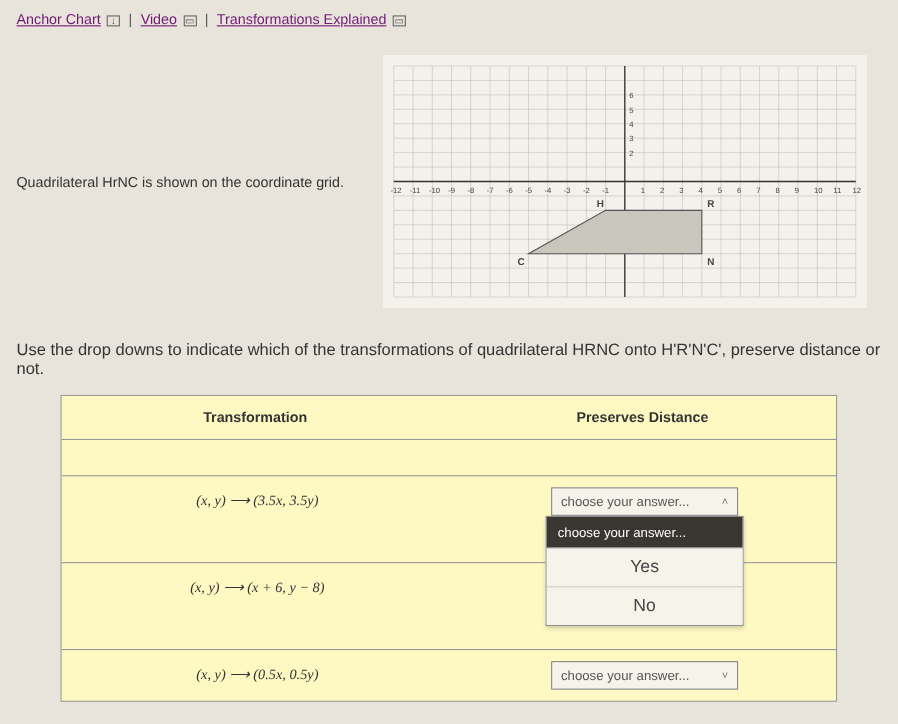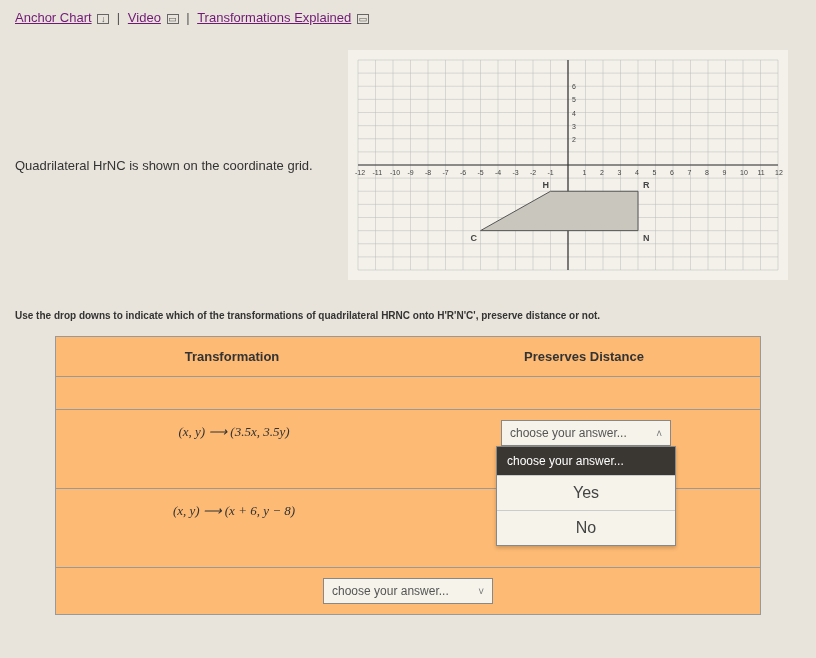--- a/index.html
+++ b/index.html
@@ -49,28 +49,28 @@
     .graph-wrap {
       flex: 1;
       display: flex;
       justify-content: center;
     }
     .graph {
       background: #f4f1ea;
       border: none;
     }
     .instruction {
-      font-size: 10px;
-      font-weight: bold;
+      font-size: 15px;
+      font-weight: normal;
       color: #333;
       margin: 20px 0 15px 0;
     }
     .table-container {
       margin: 0 40px;
-      background: #fdba74;
+      background: #fef9c3;
       border: 1px solid #999;
     }
     .table-header {
       display: flex;
       border-bottom: 1px solid #999;
     }
     .th {
       flex: 1;
       padding: 12px;
       font-size: 13px;
@@ -271,19 +271,20 @@
           </div></div>
       </div>
       <div class="table-row">
         <div class="td">(x, y) ⟶ (x + 6, y − 8)</div>
         <div class="td-answer"><div class="dropdown">
             <span>choose your answer...</span>
             <span class="chevron">˅</span>
           </div></div>
       </div>
       <div class="table-row">
+        <div class="td">(x, y) ⟶ (0.5x, 0.5y)</div>
         <div class="td-answer"><div class="dropdown">
             <span>choose your answer...</span>
             <span class="chevron">˅</span>
           </div></div>
       </div>
     </div>
 </div>
 
 </body></html>

